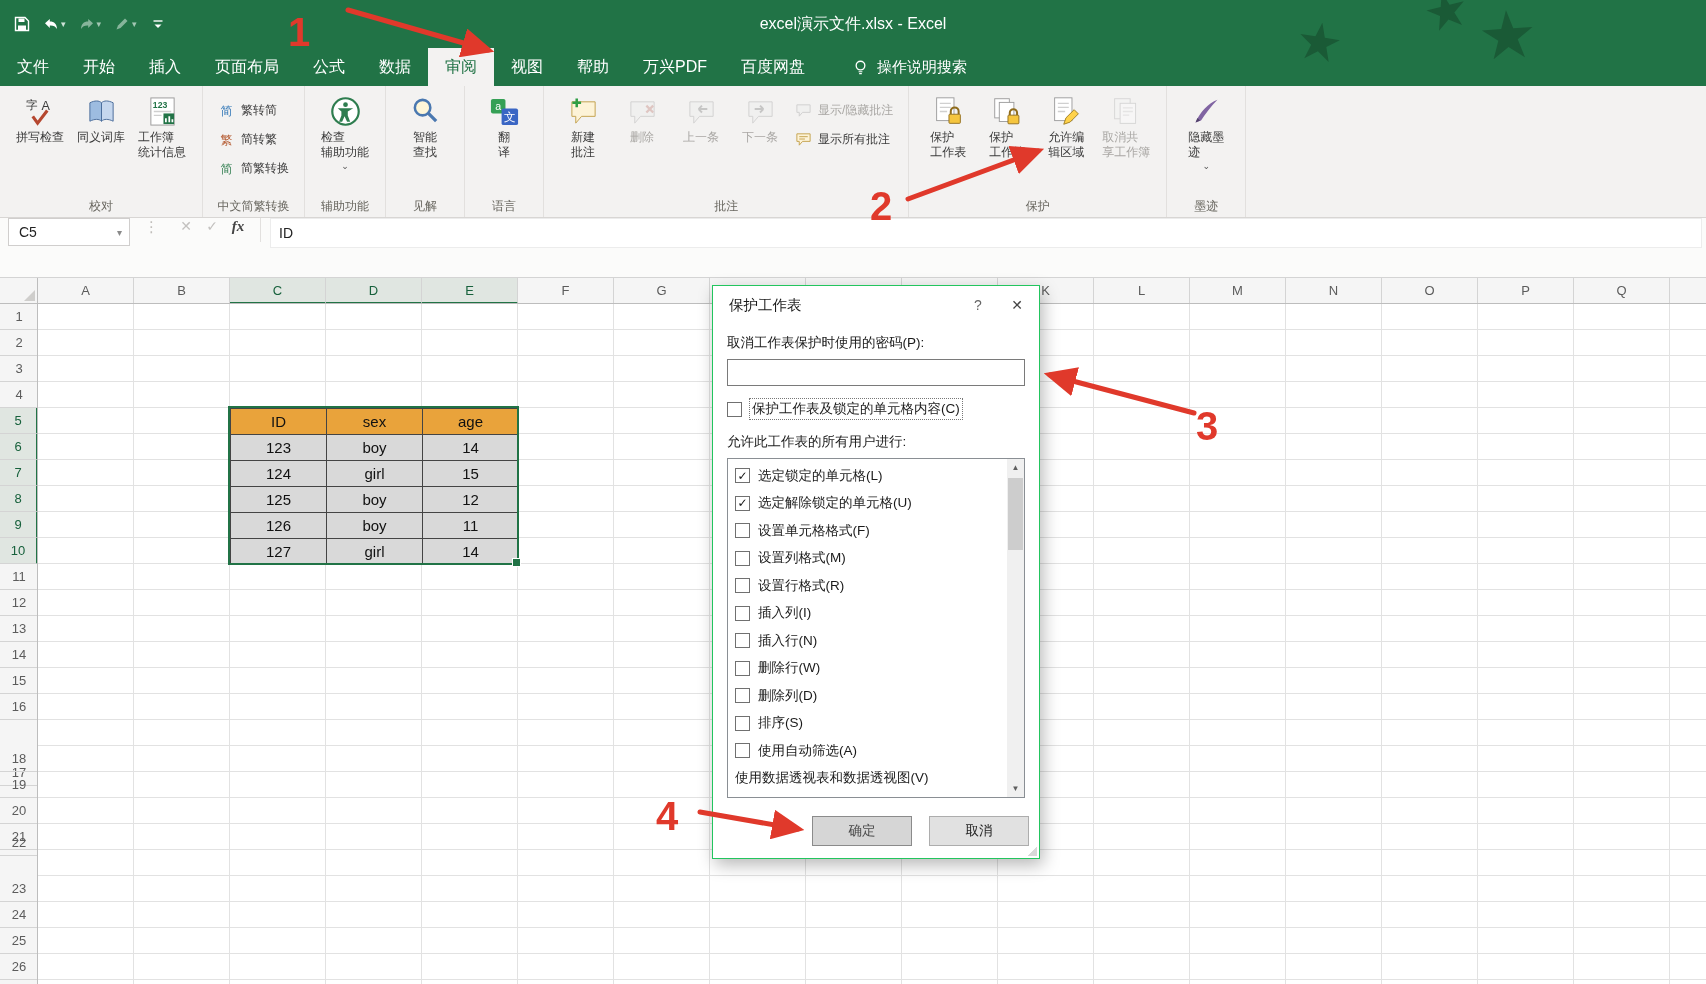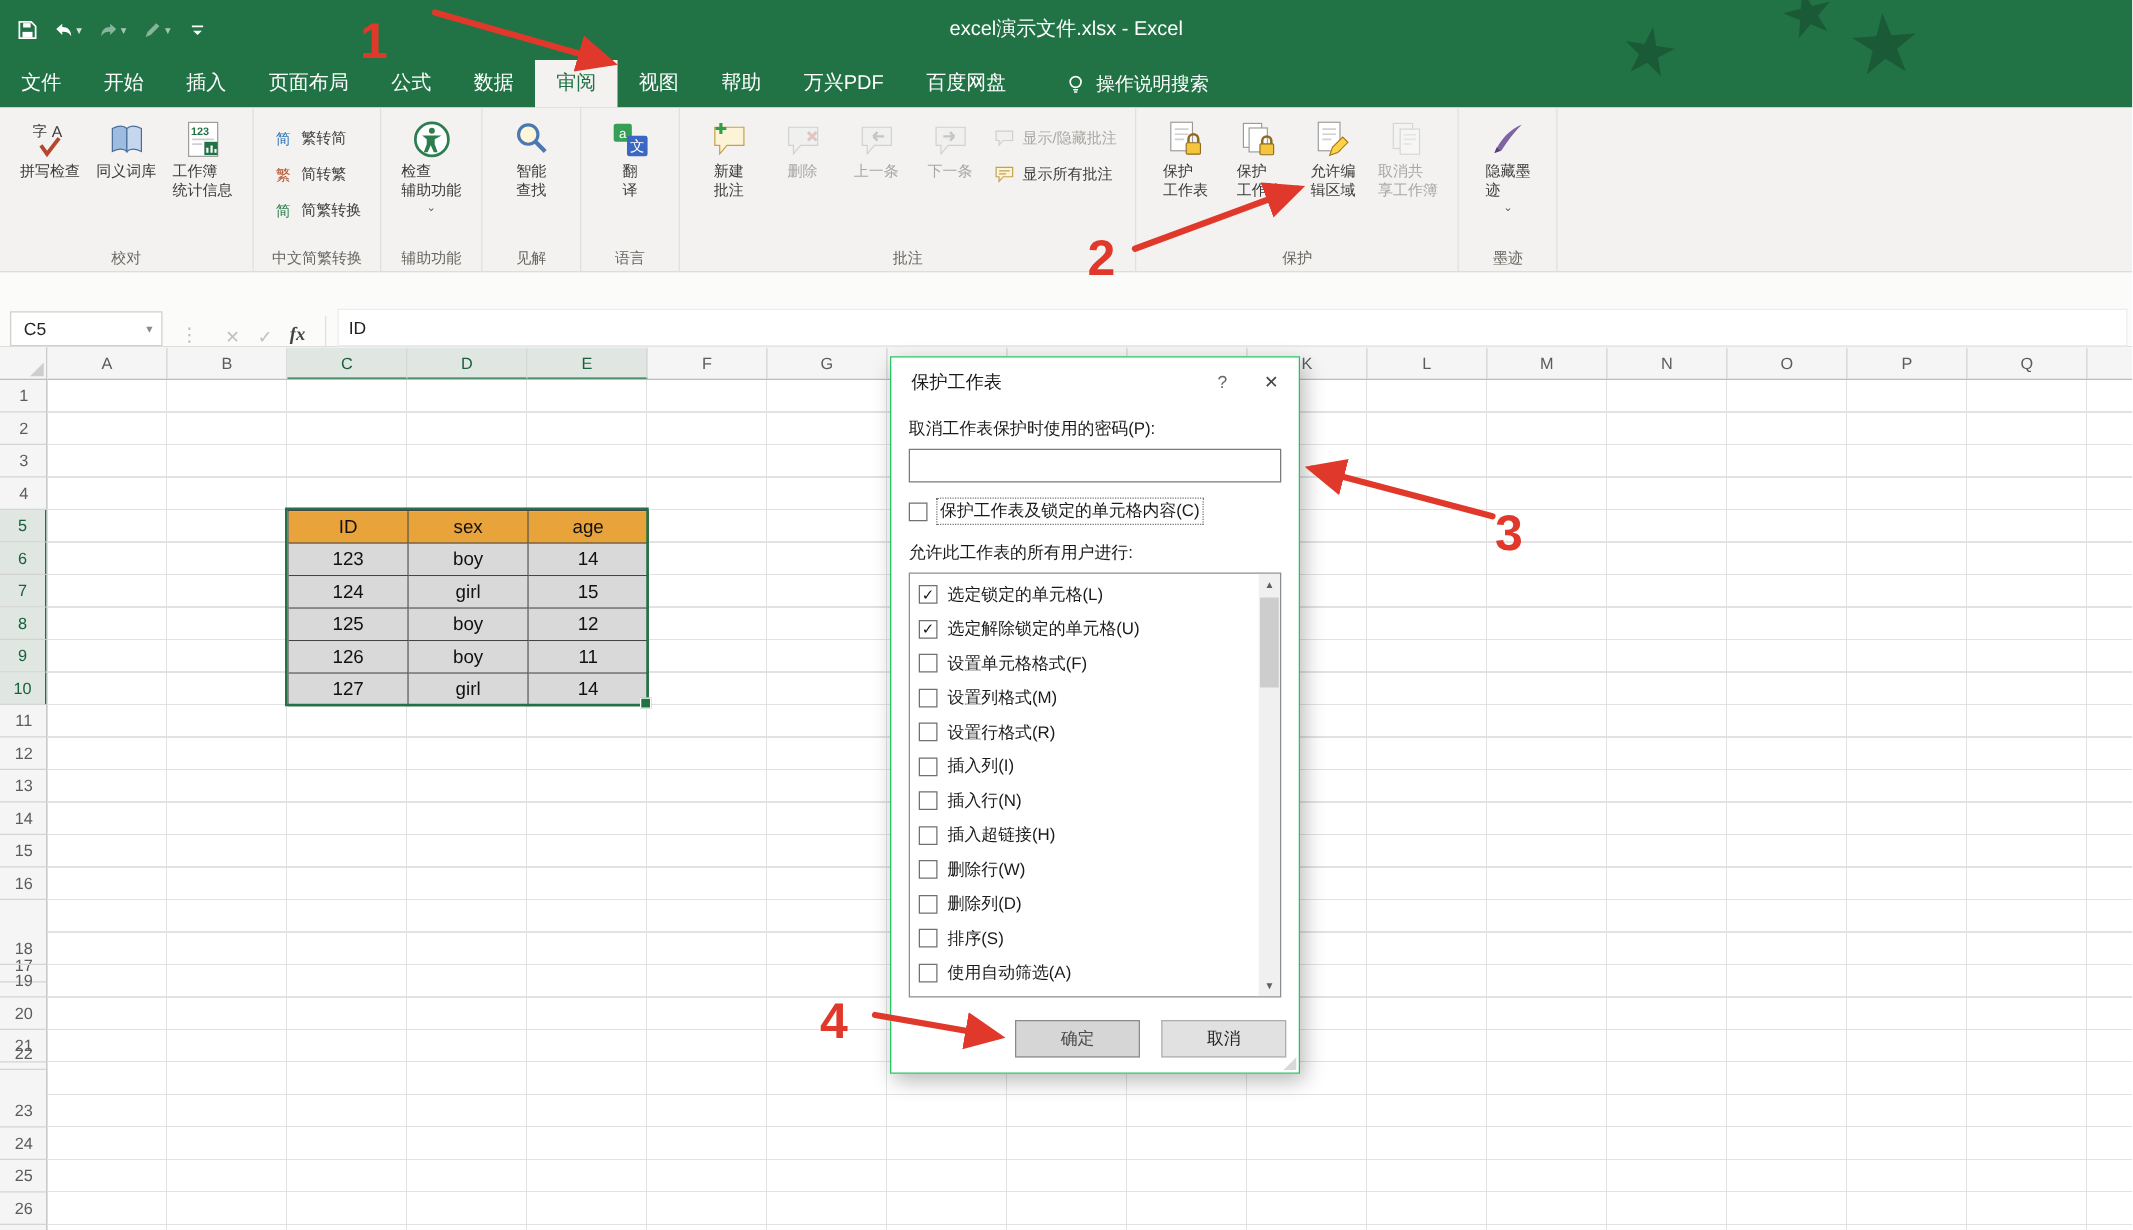--- a/index.html
+++ b/index.html
@@ -37,21 +37,21 @@
   .blabel{white-space:pre-line;font-size:12px;line-height:15px;color:#3b3b3b;}
   .dd{font-size:9px;color:#555;line-height:6px;}
   .smallcol{display:flex;flex-direction:column;gap:8px;padding-top:9px;}
   .smallbtn{display:flex;align-items:center;gap:6px;font-size:12px;color:#3b3b3b;padding:2px 4px;white-space:nowrap;}
   .smallbtn .icon.small{width:17px;height:17px;display:block;}
   .bigbtn.disabled .blabel{color:#a9a7a4;}
   .smallbtn.disabled{color:#a9a7a4;}
   .bigbtn.disabled .icon,.smallbtn.disabled .icon{opacity:.6;}
 
   
-  .formulabar{position:absolute;left:0;top:218px;width:100%;height:60px;background:#fbfbfa;border-bottom:1px solid #d4d4d4;display:flex;align-items:flex-end;box-sizing:border-box;padding:0 2px;}
+  .formulabar{position:absolute;left:0;top:218px;width:100%;height:60px;background:#fbfbfa;border-bottom:1px solid #d4d4d4;display:flex;align-items:flex-start;box-sizing:border-box;padding:0 2px;}
   .namebox{width:122px;height:28px;background:#fff;border:1px solid #d0cecd;display:flex;align-items:center;justify-content:space-between;padding:0 7px 0 10px;font-size:14px;color:#222;margin-left:6px;box-sizing:border-box;}
   .nb-arrow{color:#8a8a8a;font-size:10px;}
   .fb-dots{color:#c0beba;margin:0 14px;font-size:15px;}
   .fb-btn{width:26px;text-align:center;font-size:14px;color:#c3c1bf;background:none;border:none;padding:0;}
   .fb-btn.fx{color:#444;font-family:"Liberation Serif",serif;font-style:italic;font-weight:bold;font-size:15px;}
   .fb-sep{width:1px;height:24px;background:#e2e0de;margin:0 9px;}
   .fb-content{flex:1;height:28px;background:#fff;border:1px solid #ececec;display:flex;align-items:center;padding-left:8px;font-size:14px;color:#222;margin-right:2px;}
 
   
   .grid{position:absolute;left:0;top:278px;right:0;bottom:0;background:#fff;}
@@ -519,24 +519,20 @@
             <div class="dlg-opt">
               <span class="cb"></span>
               <span>插入列(I)</span>
             </div>
             <div class="dlg-opt">
               <span class="cb"></span>
               <span>插入行(N)</span>
             </div>
             <div class="dlg-opt">
               <span class="cb"></span>
-              <span>插入超链接(H)</span>
-            </div>
-            <div class="dlg-opt">
-              <span class="cb"></span>
               <span>删除行(W)</span>
             </div>
             <div class="dlg-opt">
               <span class="cb"></span>
               <span>删除列(D)</span>
             </div>
             <div class="dlg-opt">
               <span class="cb"></span>
               <span>排序(S)</span>
             </div>

